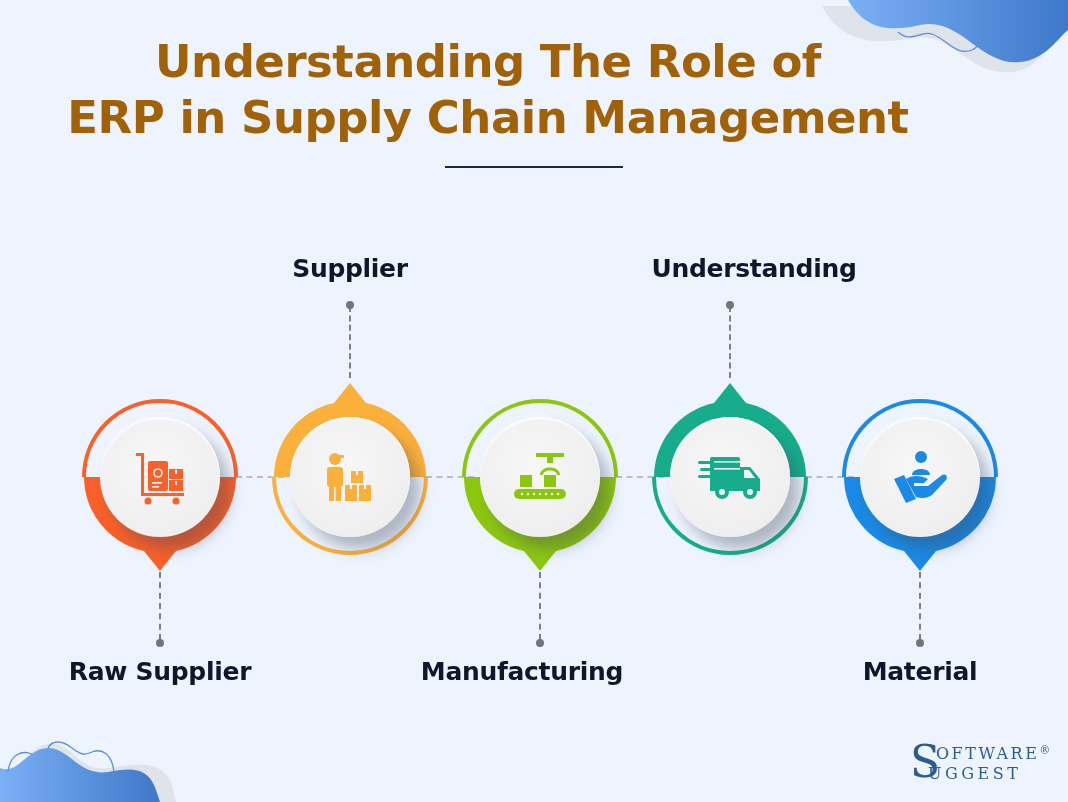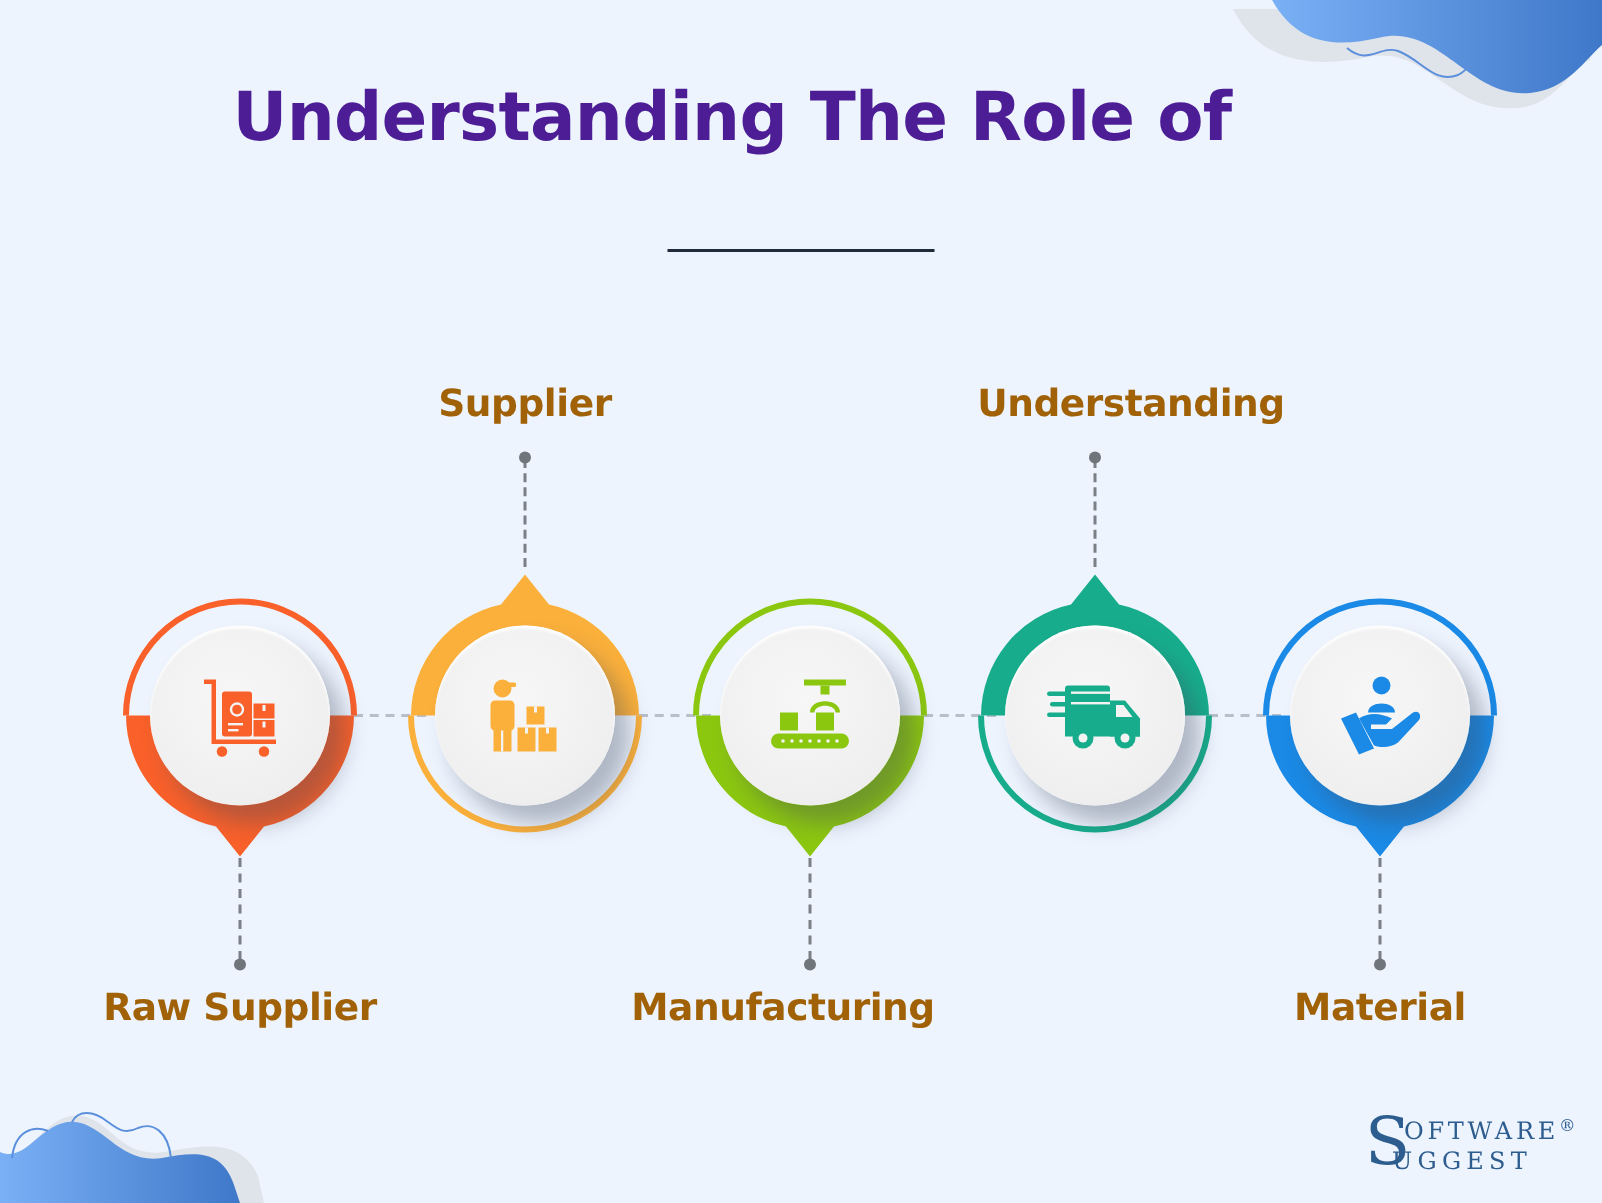--- a/index.html
+++ b/index.html
@@ -4,41 +4,41 @@
 <style>
   * { box-sizing: border-box; margin: 0; padding: 0; }
   html, body { width: 1068px; height: 802px; overflow: hidden; }
   body {
     background: #edf4fe;
     font-family: "DejaVu Sans", "Liberation Sans", sans-serif;
     position: relative;
   }
   .title {
     position: absolute; left: 0; top: 34px; width: 976px;
-    text-align: center; color: #4c1d95; font-weight: bold;
-    font-size: 45px; line-height: 56px; letter-spacing: -0.5px; margin-top: 16px;
+    text-align: center; color: #a16207; font-weight: bold;
+    font-size: 45px; line-height: 56px; letter-spacing: -0.5px;
   }
   .title-rule {
     position: absolute; left: 445px; top: 166px; width: 178px; height: 2px;
     background: #1f2a3a;
   }
   .blob { position: absolute; }
   .conn {
     position: absolute; top: 476px; height: 0;
     border-top: 2px dashed #b8bfca;
   }
   .vline {
     position: absolute; width: 0; border-left: 2px dashed #7b7f86;
   }
   .dot {
     position: absolute; width: 8px; height: 8px; border-radius: 50%;
     background: #70747b;
   }
   .label {
-    position: absolute; font-size: 25px; color: #a16207; font-weight: bold;
+    position: absolute; font-size: 25px; color: #0f172a; font-weight: bold;
     text-align: center; width: 240px; letter-spacing: -0.3px;
   }
   .node { position: absolute; width: 160px; height: 200px; }
   .node svg.ring { position: absolute; left: 0; top: 0; }
   .disc {
     position: absolute; left: 20px; width: 120px; height: 120px; border-radius: 50%;
     background: radial-gradient(circle at 45% 40%, #f7f7f7 0%, #efefef 70%, #e6e6e6 100%);
     box-shadow: 10px 12px 14px rgba(60,70,90,0.35), inset 0 2px 2px rgba(255,255,255,0.9);
     display: flex; align-items: center; justify-content: center;
   }
@@ -73,20 +73,21 @@
         <stop offset="1" stop-color="#3f78c9"></stop>
     </linearGradient>
   </defs>
   <path d="M0 50 C20 56 30 20 55 24 C75 28 80 52 110 48 C135 44 160 38 172 64 L176 82 L0 82 Z" fill="#dfe3ea"></path>
   <path d="M0 48 C18 56 28 26 50 28 C70 30 80 56 108 52 C130 48 148 46 156 70 L160 82 L0 82 Z" fill="url(#gBot)"></path>
   <path d="M8 52 C10 34 22 30 32 34 M48 28 C52 20 62 20 72 28 C80 34 84 36 92 32 C102 28 112 34 114 52" fill="none" stroke="#5b8fdc" stroke-width="1.3"></path>
 </svg>
 
 <div class="title">
   <div>Understanding The Role of</div>
+  <div>ERP in Supply Chain Management</div>
 </div>
 <div class="title-rule"></div>
 
 <div class="conn" style="left:236px;width:48px"></div>
 <div class="conn" style="left:426px;width:48px"></div>
 <div class="conn" style="left:616px;width:48px"></div>
 <div class="conn" style="left:806px;width:48px"></div>
 
 <div class="node" style="left:80px;top:397px">
   <svg class="ring" width="160" height="180" viewBox="0 0 160 180">

